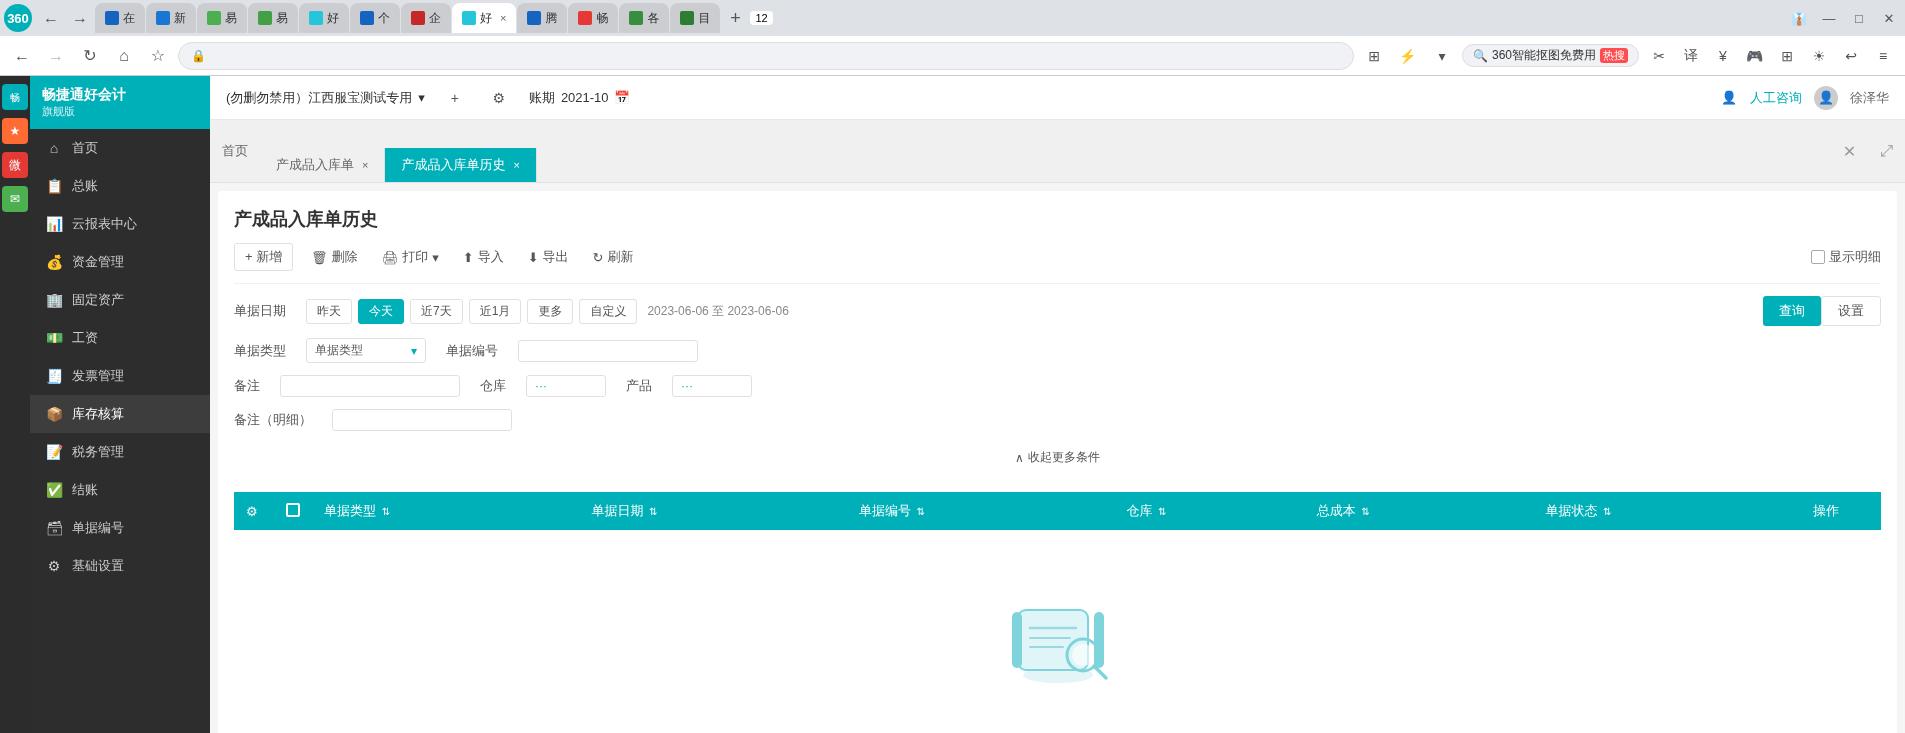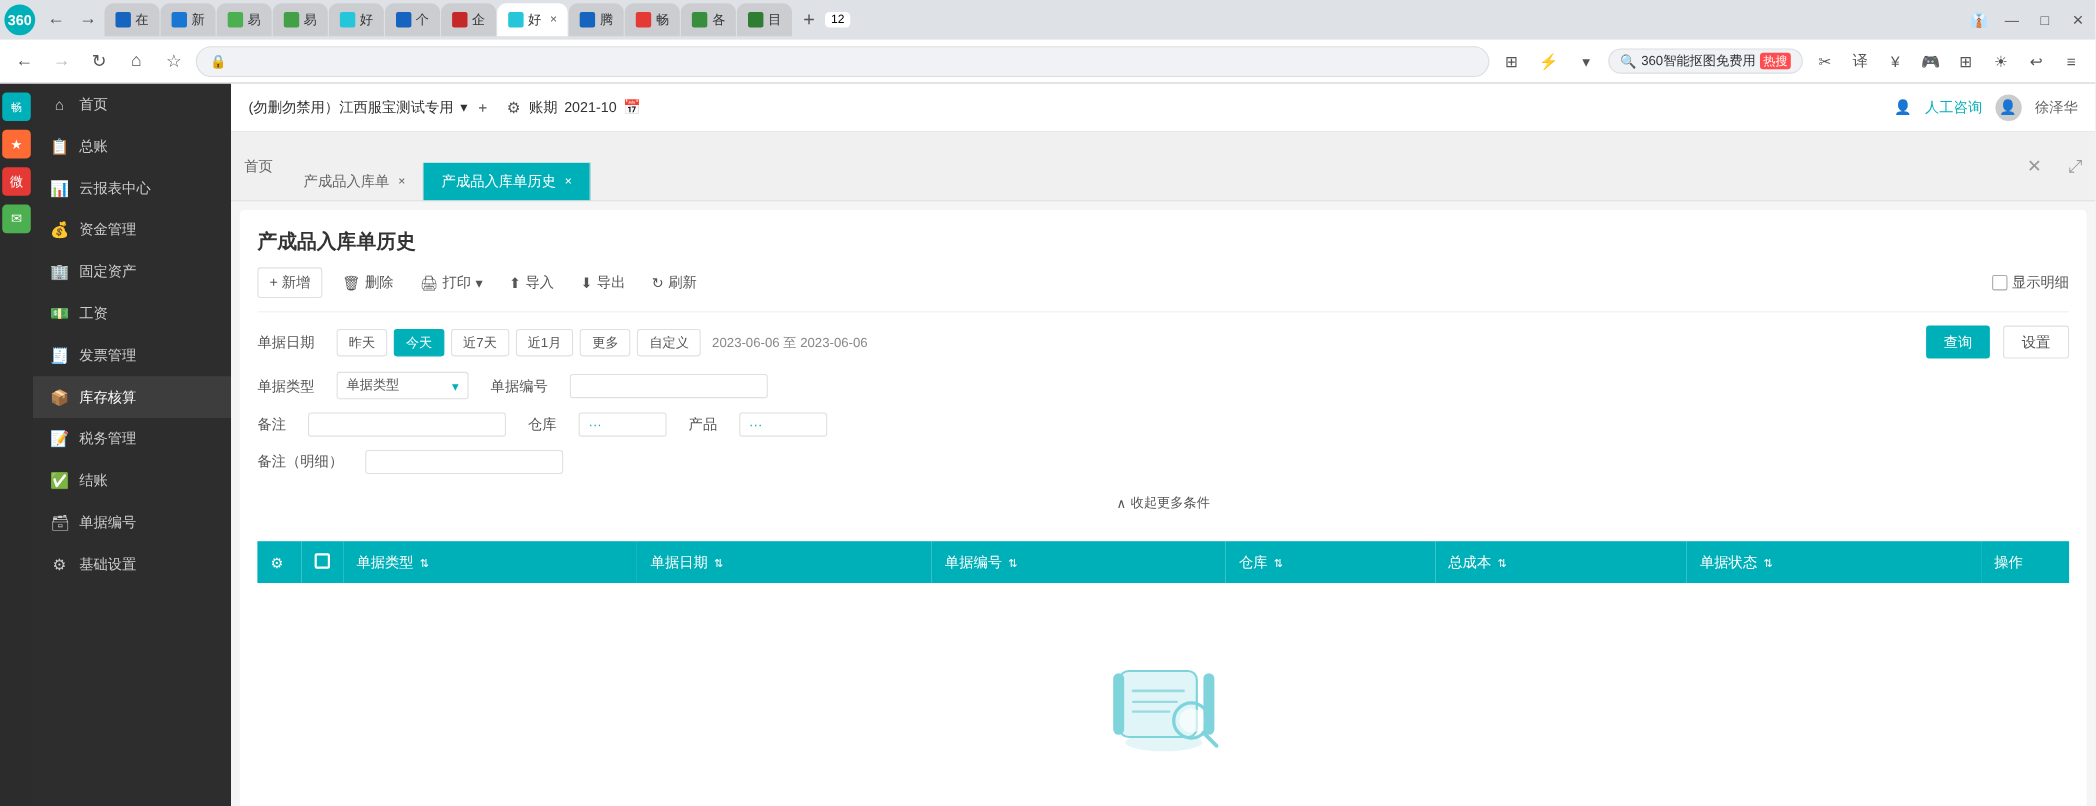--- a/index.html
+++ b/index.html
@@ -43,21 +43,21 @@
     .sidebar-sub { color: rgba(255,255,255,0.8); font-size: 11px; }
     .sidebar-menu { flex: 1; overflow-y: auto; }
     .sidebar-item { display: flex; align-items: center; padding: 10px 16px; cursor: pointer; gap: 10px; font-size: 13px; color: #ccc; }
     .sidebar-item.active { background: #3d3d3d; color: #fff; }
     .sidebar-item-icon { font-size: 14px; width: 16px; text-align: center; }
 
     
     .content-area { flex: 1; display: flex; flex-direction: column; background: #f5f5f5; overflow: hidden; }
 
     
-    .top-bar { background: #fff; height: 44px; display: flex; align-items: center; padding: 0 16px; border-bottom: 1px solid #e8e8e8; }
+    .top-bar { background: #fff; height: 44px; display: flex; align-items: center; padding: 0 16px; gap: 16px; border-bottom: 1px solid #e8e8e8; }
     .company-select { display: flex; align-items: center; gap: 6px; font-size: 13px; color: #333; cursor: pointer; }
     .period-info { display: flex; align-items: center; gap: 6px; font-size: 13px; color: #333; }
     .top-bar-right { margin-left: auto; display: flex; align-items: center; gap: 12px; font-size: 13px; color: #666; }
 
     
     .sub-tabs { display: flex; align-items: center; background: #f0f0f0; border-bottom: 1px solid #e0e0e0; }
     .sub-tab { padding: 8px 16px; font-size: 13px; cursor: pointer; color: #666; border-right: 1px solid #e0e0e0; display: flex; align-items: center; gap: 4px; margin-top: 28px; }
     .sub-tab.active { background: #00b0b9; color: #fff; }
     .sub-tab-close { font-size: 11px; margin-left: 4px; }
 
@@ -218,20 +218,26 @@
       </div>
       <div class="icon-sidebar-item" style="background:#e53935;">
         <span style="color:#fff;font-size:12px;">微</span>
       </div>
       <div class="icon-sidebar-item" style="background:#4caf50;">
         <span style="color:#fff;font-size:12px;">✉</span>
       </div>
     </div>
 
     <div class="main-sidebar">
+      <div class="sidebar-header">
+        <div>
+          <div class="sidebar-logo">畅捷通好会计</div>
+          <div class="sidebar-sub">旗舰版</div>
+        </div>
+      </div>
       <div class="sidebar-menu">
         <div class="sidebar-item">
           <span class="sidebar-item-icon">⌂</span>
           <span>首页</span>
         </div>
         <div class="sidebar-item">
           <span class="sidebar-item-icon">📋</span>
           <span>总账</span>
         </div>
         <div class="sidebar-item">
@@ -352,21 +358,21 @@
             <span class="filter-label">单据日期</span>
             <div class="filter-dates">
               <div class="date-btn">昨天</div>
               <div class="date-btn active">今天</div>
               <div class="date-btn">近7天</div>
               <div class="date-btn">近1月</div>
               <div class="date-btn">更多</div>
               <div class="date-btn">自定义</div>
               <span class="date-range">2023-06-06 至 2023-06-06</span>
             </div>
-            <div style="margin-left:auto;display:flex;gap:12px;">
+            <div style="margin-left:auto;display:flex;gap:0;">
               <button style="background:#00b0b9;color:#fff;border:none;border-radius:3px;padding:5px 16px;font-size:13px;cursor:pointer;">查询</button>
               <button style="background:#fff;color:#555;border:1px solid #e0e0e0;border-radius:3px;padding:5px 16px;font-size:13px;cursor:pointer;">设置</button>
             </div>
           </div>
           <div class="filter-row">
             <span class="filter-label">单据类型</span>
             <div class="select-box">
               <span>单据类型</span>
               <span style="margin-left:auto;color:#00b0b9;">▾</span>
             </div>

